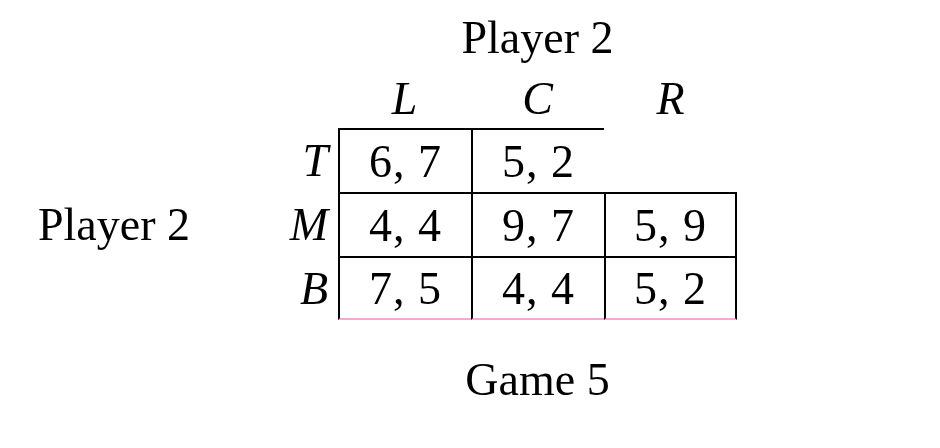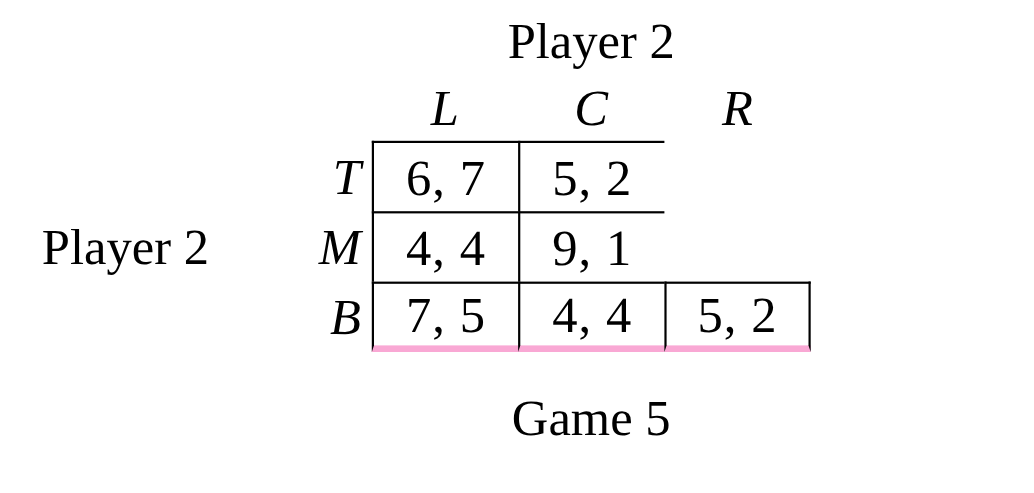--- a/index.html
+++ b/index.html
@@ -62,21 +62,21 @@
     box-sizing: border-box;
     border-left: 2px solid #000;
     border-top: 2px solid #000;
     display: flex;
     align-items: center;
     justify-content: center;
     font-size: 46px;
     letter-spacing: 1px;
   }
   .cell.last-col { border-right: 2px solid #000; }
-  .cell.last-row { border-bottom: 6px solid #f9a8d4; }
+  .cell.last-row { border-bottom: 2px solid #f9a8d4; }
   .caption {
     grid-column: 3 / 6;
     grid-row: 6;
     display: flex;
     align-items: center;
     justify-content: center;
     padding-top: 18px;
     font-size: 46px;
   }
   
@@ -98,21 +98,22 @@
     <div class="p1label">Player 2</div>
 
     <div class="rowhead r3">T</div>
     <div class="rowhead r4">M</div>
     <div class="rowhead r5">B</div>
 
     <div class="cell c3 r3">6, 7</div>
     <div class="cell c4 r3">5, 2</div>
 
     <div class="cell c3 r4">4, 4</div>
-    <div class="cell c4 r4">9, 1</div>
+    <div class="cell c4 r4">9, 7</div>
+    <div class="cell c5 r4 last-col">5, 9</div>
 
     <div class="cell c3 r5 last-row">7, 5</div>
     <div class="cell c4 r5 last-row">4, 4</div>
     <div class="cell c5 r5 last-col last-row">5, 2</div>
 
     <div class="caption">Game 5</div>
 
   </div>
 </div>
 

